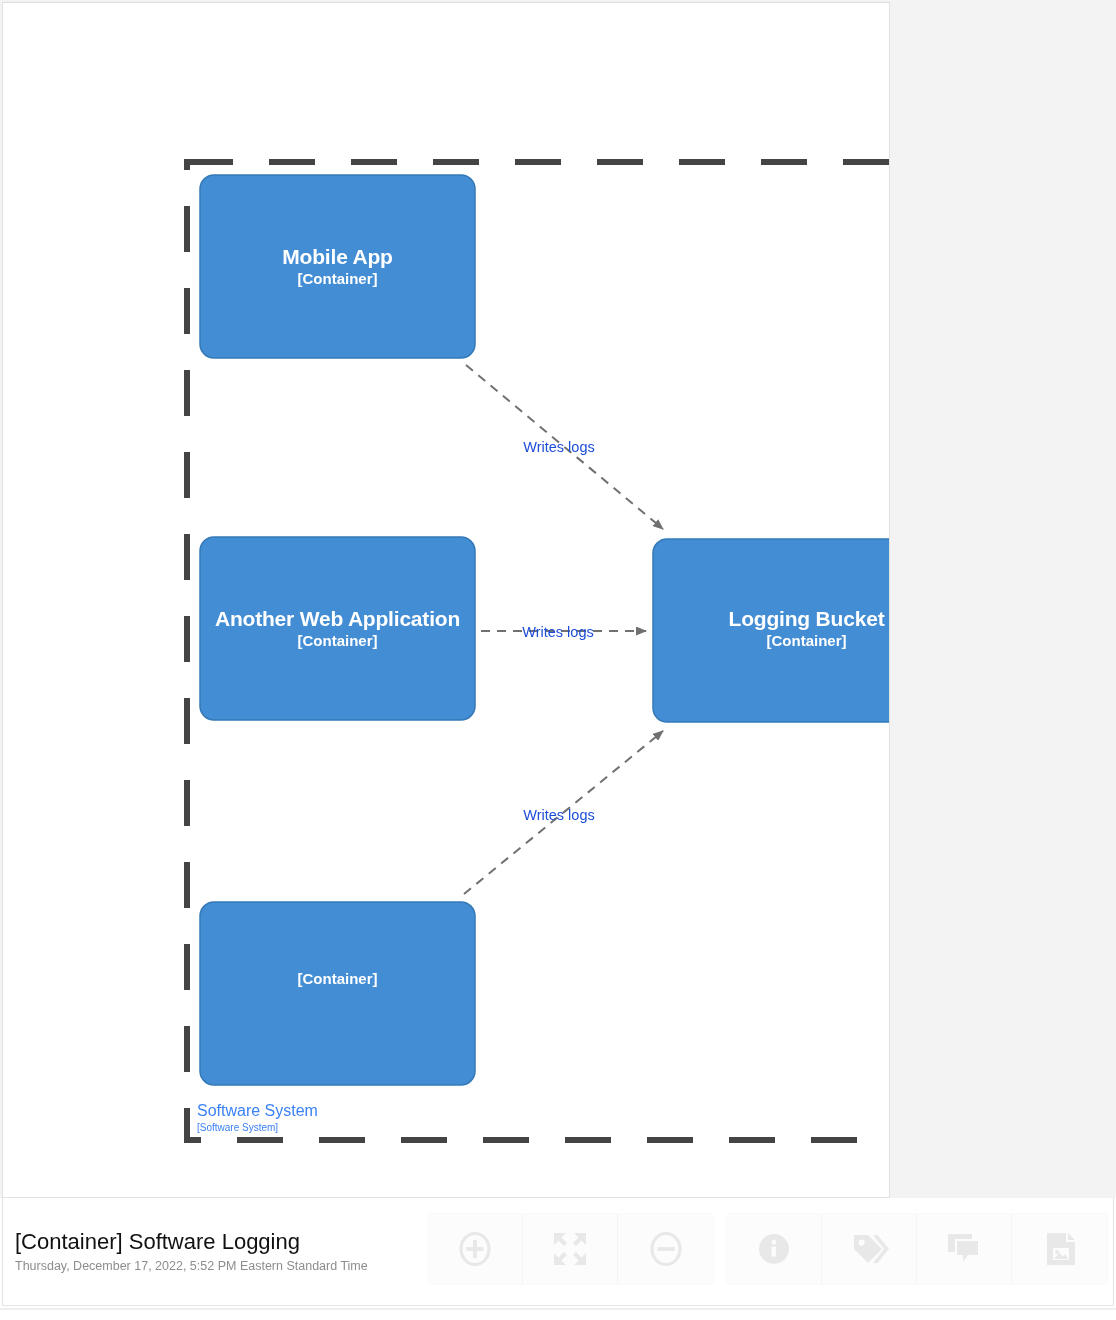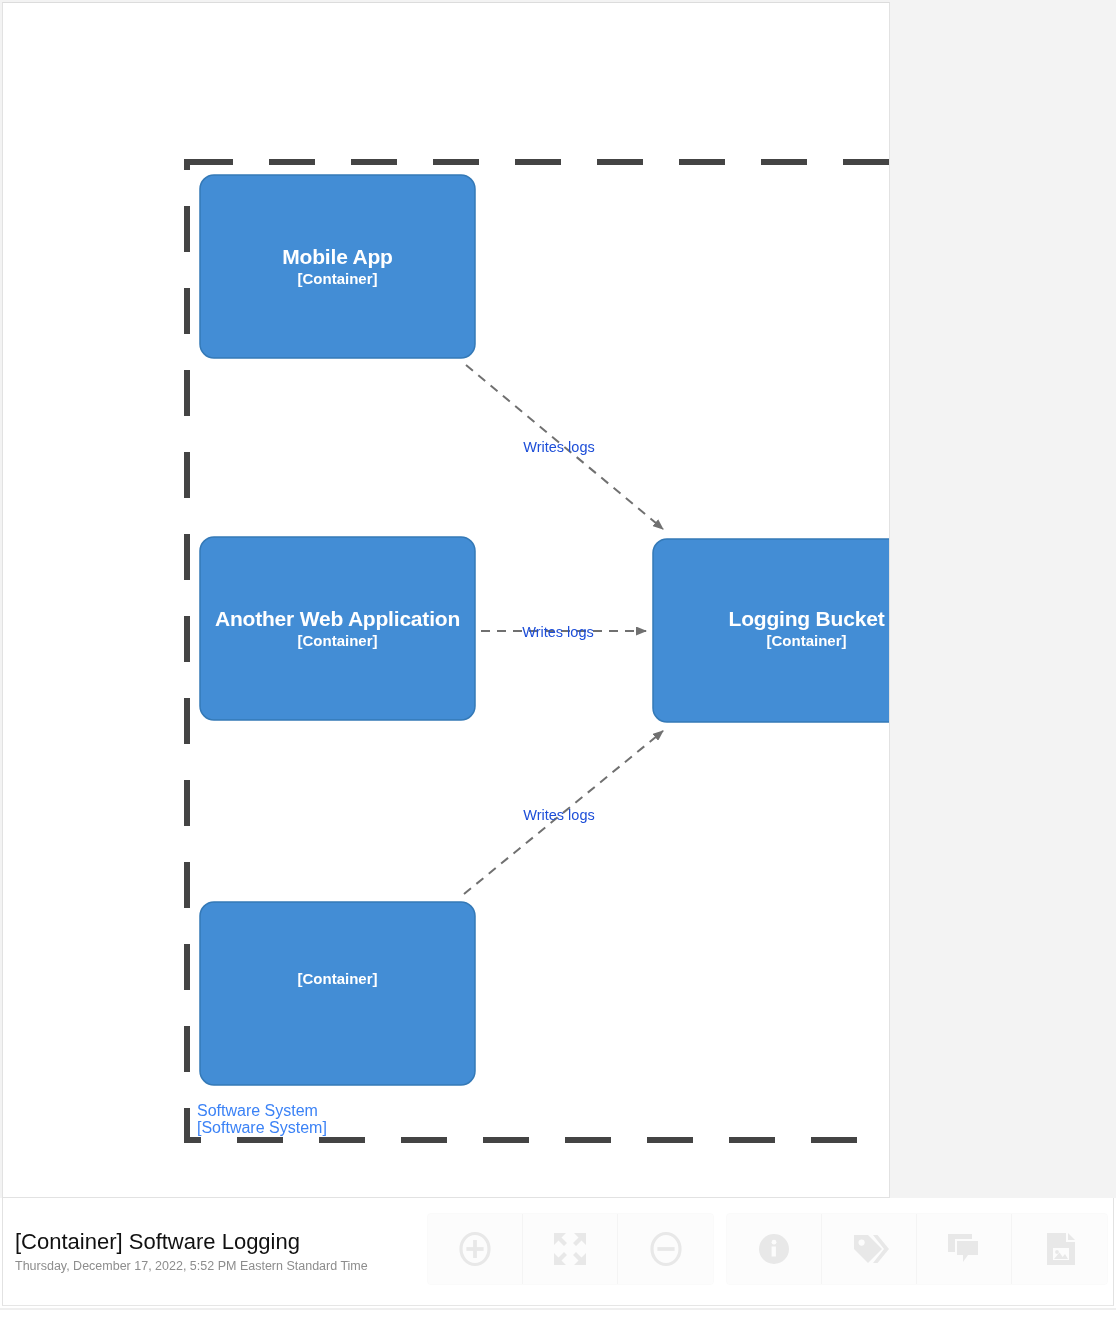--- a/index.html
+++ b/index.html
@@ -59,21 +59,21 @@
     white-space: nowrap;
     text-align: center;
   }
 
   .boundary-label {
     position: absolute;
     color: #3b82f6;
     white-space: nowrap;
   }
   .boundary-name { font-size: 16px; line-height: 19px; }
-  .boundary-type { font-size: 16px; line-height: 16px; }
+  .boundary-type { font-size: 10px; line-height: 16px; }
 
   
   #footer {
     position: absolute;
     left: 0; top: 1198px;
     width: 1116px; height: 122px;
     background: #ffffff;
   }
   #footer-inner {
     position: absolute;

